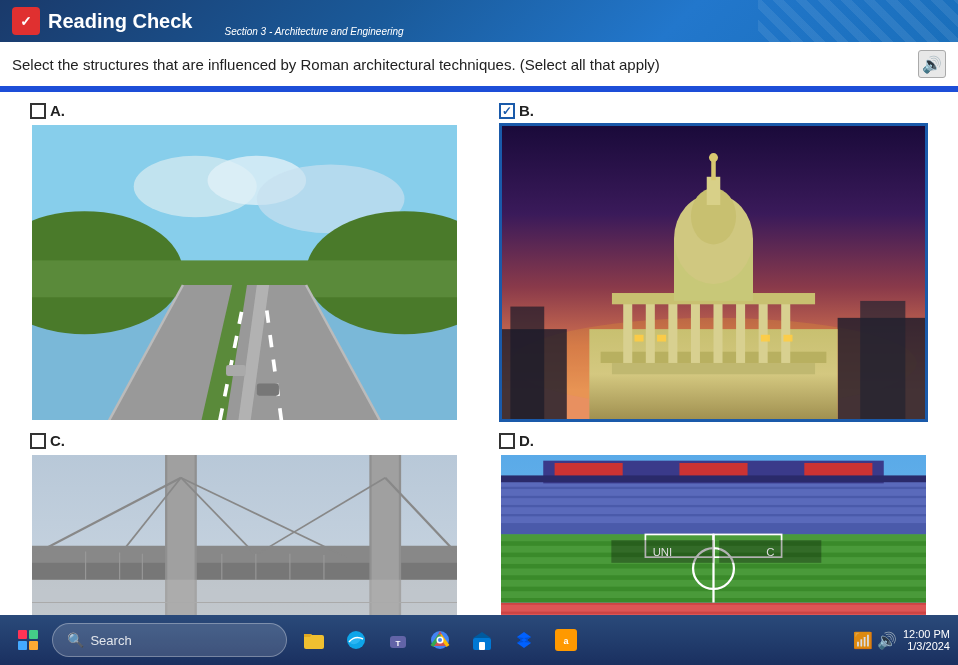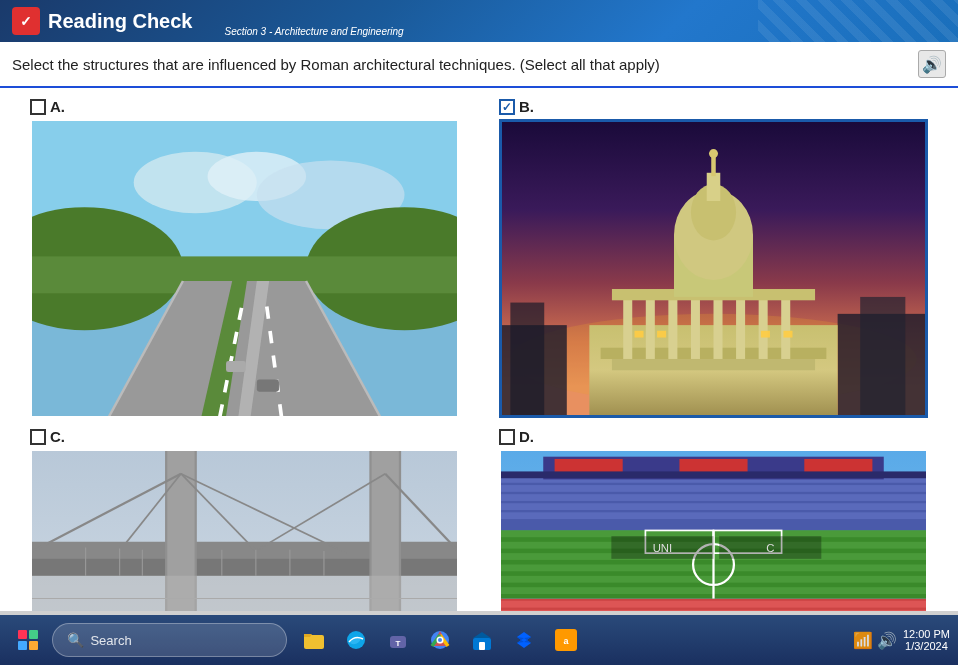--- a/index.html
+++ b/index.html
@@ -60,21 +60,21 @@
       color: white;
       font-style: italic;
       font-size: 10px;
       margin-top: 20px;
     }
 
     
     .question-bar {
       background: white;
       padding: 8px 12px 8px 12px;
-      border-bottom: 2px solid #1d4ed8;
+      border-bottom: 6px solid #1d4ed8;
       display: flex;
       align-items: center;
       justify-content: space-between;
     }
     .question-text {
       font-size: 15px;
       color: #222;
       flex: 1;
     }
     .sound-btn {
@@ -227,21 +227,21 @@
     }
     .taskbar-right {
       margin-left: auto;
       display: flex;
       align-items: center;
       gap: 6px;
     }
     .taskbar-clock {
       color: white;
       font-size: 11px;
-      text-align: center;
+      text-align: right;
     }
     .tray-icons {
       display: flex;
       align-items: center;
       gap: 4px;
     }
     .tray-icon {
       color: rgba(255,255,255,0.85);
       font-size: 16px;
       cursor: pointer;

